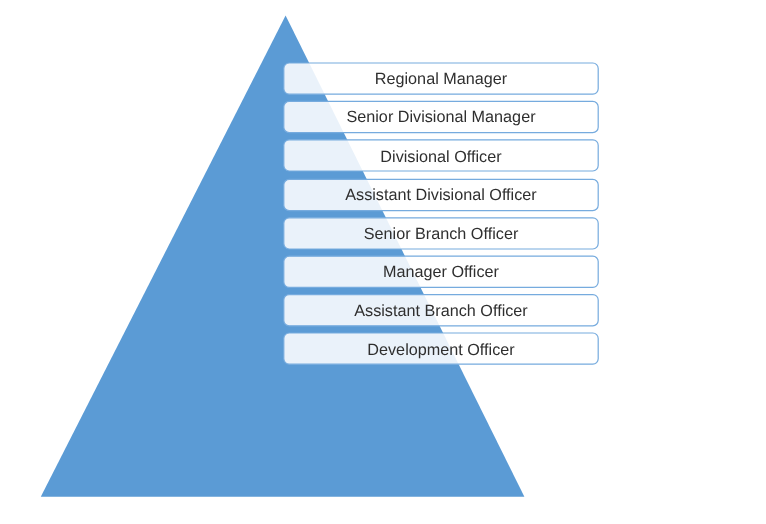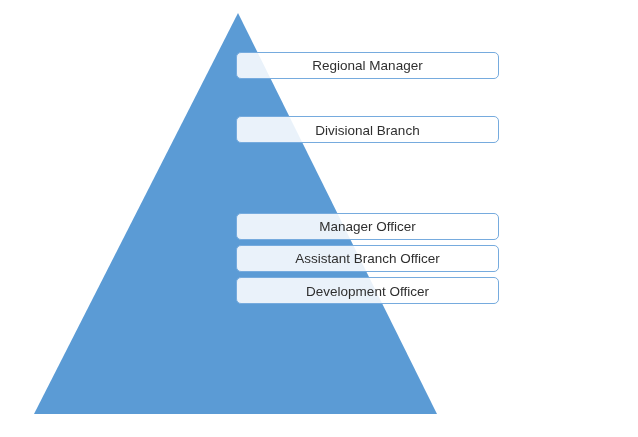--- a/index.html
+++ b/index.html
@@ -59,22 +59,31 @@
 <div class="canvas">
 
   <svg class="pyramid-svg" viewBox="0 0 638 437" aria-hidden="true">
     <polygon points="238,13 34,414 437,414"></polygon>
   </svg>
 
   <div class="levels">
     <div class="level-box" style="--i:0">
       <span class="level-label">Regional Manager</span>
     </div>
+    <div class="level-box" style="--i:1">
+      <span class="level-label">Senior Divisional Manager</span>
+    </div>
     <div class="level-box" style="--i:2">
-      <span class="level-label">Divisional Branch</span>
+      <span class="level-label">Divisional Officer</span>
+    </div>
+    <div class="level-box" style="--i:3">
+      <span class="level-label">Assistant Divisional Officer</span>
+    </div>
+    <div class="level-box" style="--i:4">
+      <span class="level-label">Senior Branch Officer</span>
     </div>
     <div class="level-box" style="--i:5">
       <span class="level-label">Manager Officer</span>
     </div>
     <div class="level-box" style="--i:7">
       <span class="level-label">Development Officer</span>
     </div>
     <div class="level-box" style="--i:6">
       <span class="level-label">Assistant Branch Officer</span>
     </div>

